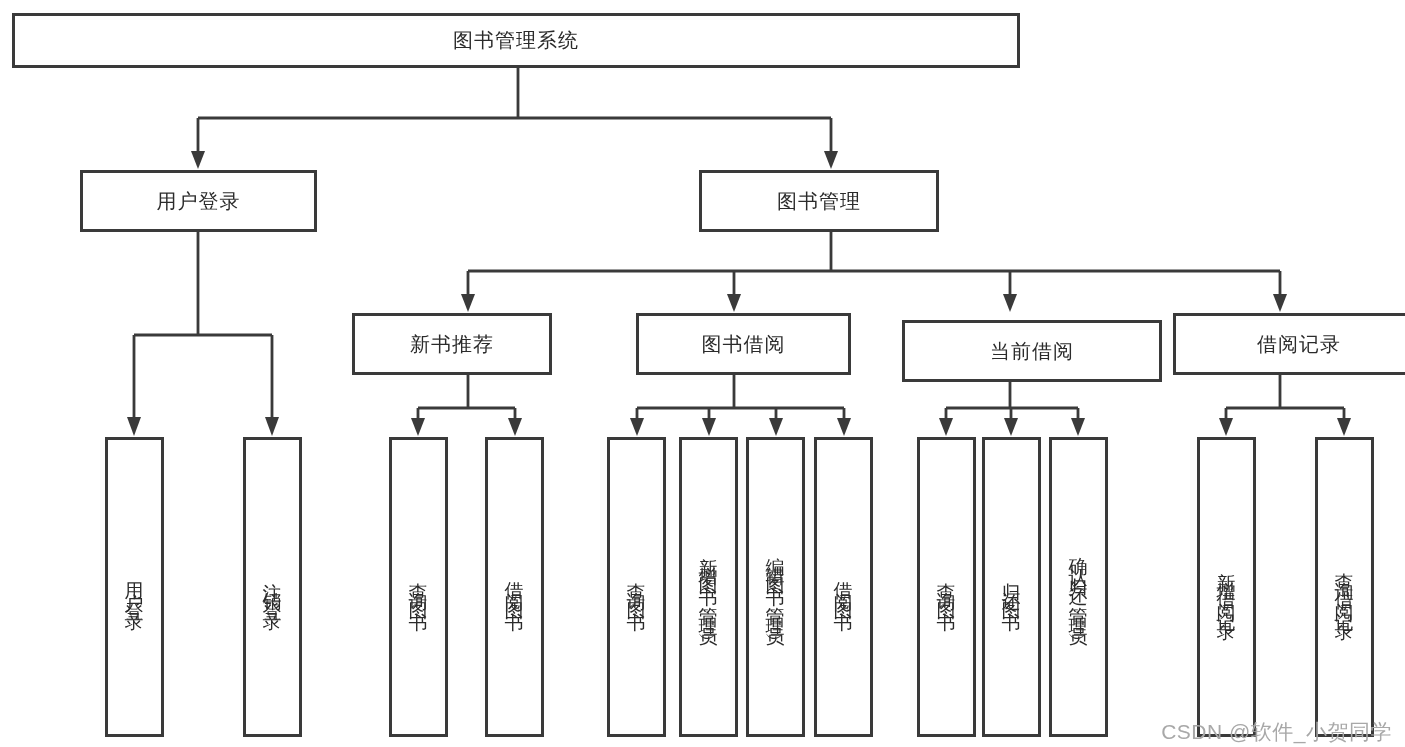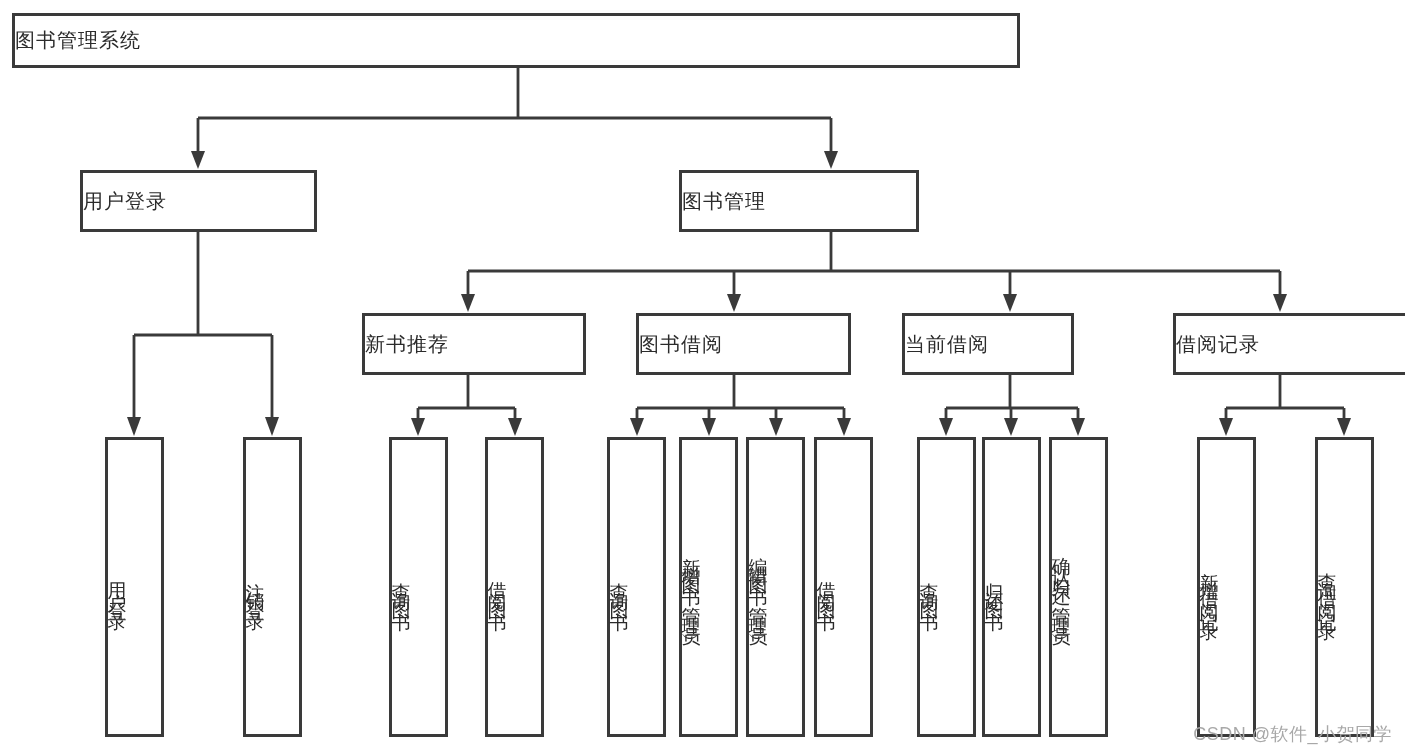--- a/index.html
+++ b/index.html
@@ -33,21 +33,21 @@
   .connectors polygon {
     fill: var(--line, #3a3a3a);
     stroke: none;
   }
   .node {
     position: absolute;
     background: var(--background, #fff);
     border: 3px solid var(--border, #3a3a3a);
     display: flex;
     align-items: center;
-    justify-content: flex-start;
+    justify-content: center;
     z-index: 1;
   }
   .node-h .hlabel {
     font-size: 20px;
     letter-spacing: 1px;
     color: var(--text, #2b2b2b);
     white-space: nowrap;
   }
   .node-v {
     top: 437px;
@@ -59,21 +59,21 @@
     text-orientation: mixed;
     font-size: 19px;
     letter-spacing: 10px;
     line-height: 1;
     color: var(--text, #2b2b2b);
   }
   .watermark {
     position: absolute;
     right: 13px;
     bottom: 1px;
-    font-size: 18px;
+    font-size: 21px;
     letter-spacing: 0.5px;
     color: var(--watermark, #a8a8a8);
     z-index: 3;
     white-space: nowrap;
   }
 </style>
 </head>
 <body>
 
 <div class="stage">
@@ -121,31 +121,31 @@
     </g>
   </svg>
 
   <div class="node node-h" style="left:12px;top:13px;width:1008px;height:55px">
     <span class="hlabel">图书管理系统</span>
   </div>
 
   <div class="node node-h" style="left:80px;top:170px;width:237px;height:62px">
     <span class="hlabel">用户登录</span>
   </div>
-  <div class="node node-h" style="left:679px;top:170px;width:240px;height:62px">
+  <div class="node node-h" style="left:699px;top:170px;width:240px;height:62px">
     <span class="hlabel">图书管理</span>
   </div>
 
-  <div class="node node-h" style="left:362px;top:313px;width:224px;height:62px">
+  <div class="node node-h" style="left:352px;top:313px;width:200px;height:62px">
     <span class="hlabel">新书推荐</span>
   </div>
   <div class="node node-h" style="left:636px;top:313px;width:215px;height:62px">
     <span class="hlabel">图书借阅</span>
   </div>
-  <div class="node node-h" style="left:902px;top:313px;width:172px;height:62px">
+  <div class="node node-h" style="left:902px;top:320px;width:260px;height:62px">
     <span class="hlabel">当前借阅</span>
   </div>
   <div class="node node-h" style="left:1173px;top:313px;width:252px;height:62px">
     <span class="hlabel">借阅记录</span>
   </div>
 
   <div class="node node-v" style="left:105px">
     <span class="vtext">用户登录</span>
   </div>
   <div class="node node-v" style="left:243px">

